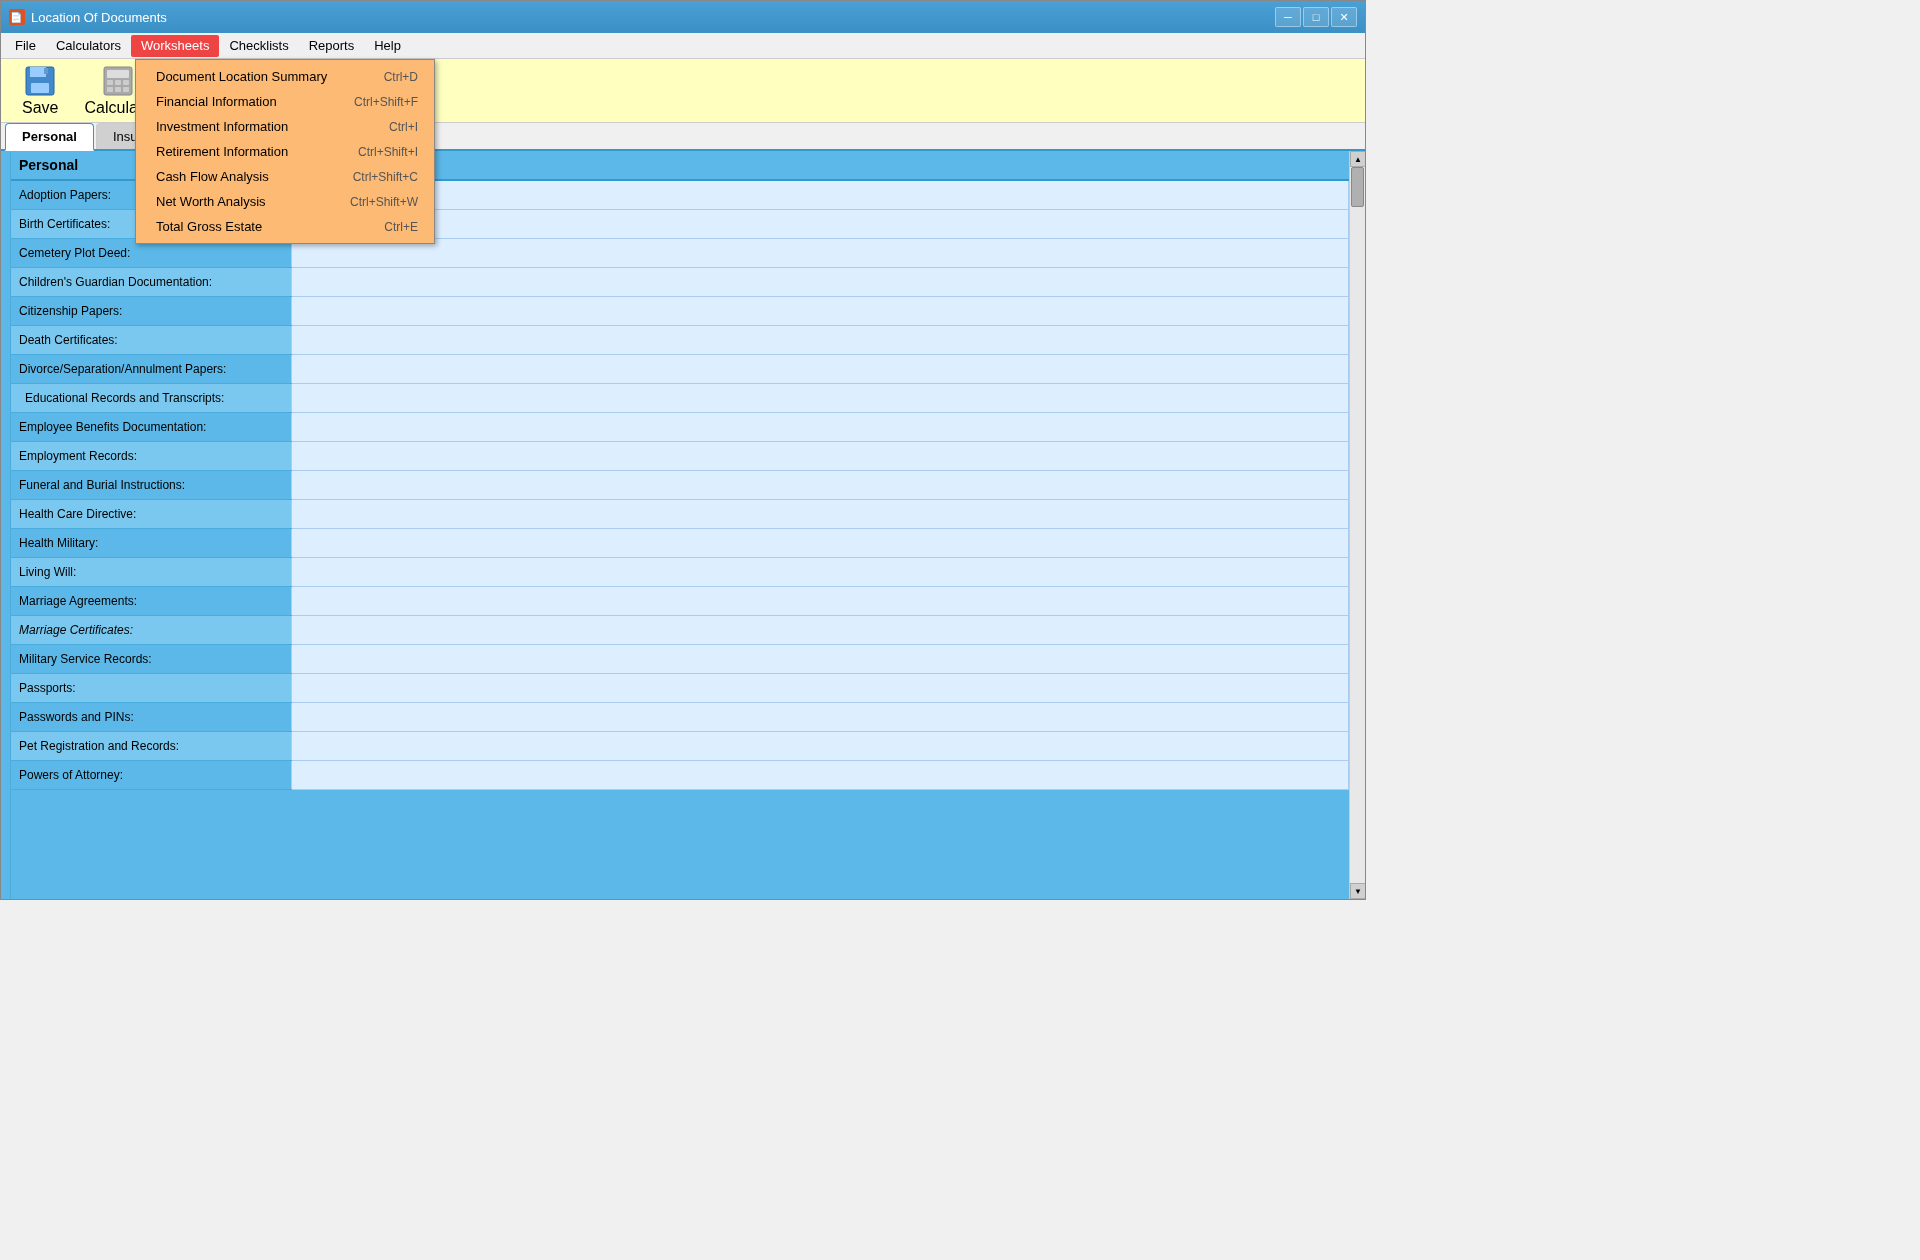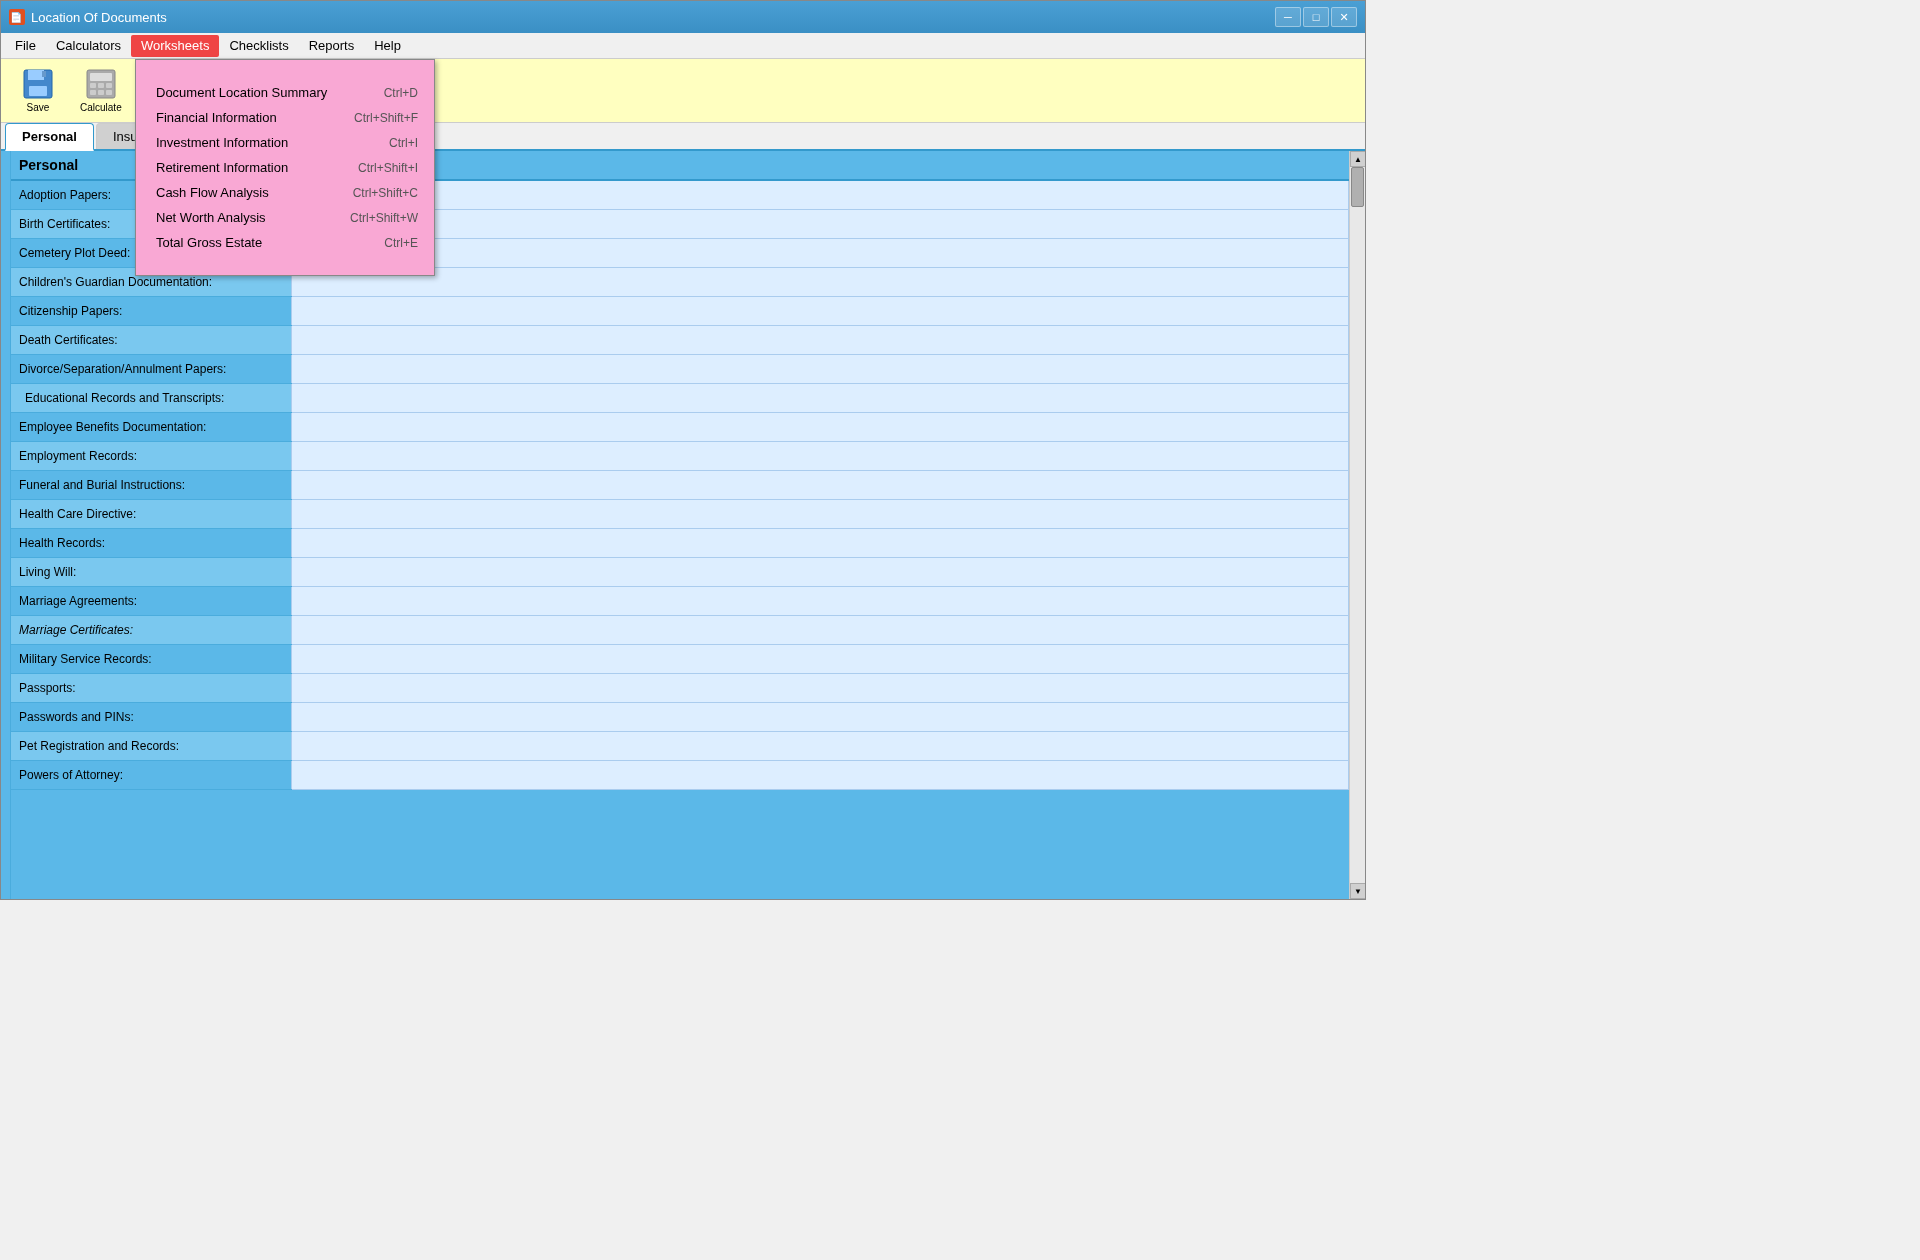--- a/index.html
+++ b/index.html
@@ -94,26 +94,26 @@
       cursor: pointer;
       border-radius: 2px;
       height: 22px;
       display: flex;
       align-items: center;
     }
     .menu-item.active { background: #ef4444; color: white; }
 
     .dropdown-menu {
       position: absolute;
-      background: #f9a8d4;
+      background: #fdba74;
       border: 1px solid #888;
       box-shadow: 2px 2px 5px rgba(0,0,0,0.3);
       z-index: 1001;
       min-width: 300px;
-      padding: 20px 0;
+      padding: 4px 0;
     }
 
     .dropdown-item {
       display: flex;
       justify-content: space-between;
       align-items: center;
       padding: 5px 16px 5px 20px;
       cursor: pointer;
       white-space: nowrap;
     }
@@ -152,21 +152,21 @@
 
     .toolbar-icon {
       width: 32px;
       height: 32px;
       display: flex;
       align-items: center;
       justify-content: center;
     }
 
     .toolbar-label {
-      font-size: 10px;
+      font-size: 16px;
     }
 
     
     .tabs-bar {
       background: #f0f0f0;
       display: flex;
       align-items: flex-end;
       padding: 0 4px;
       border-bottom: 2px solid #3399cc;
       flex-shrink: 0;
@@ -456,21 +456,21 @@
             </tr>
             <tr>
               <td style="font-size: 12px;">Funeral and Burial Instructions:</td>
               <td><input type="text" class="location-input" style=""></td>
             </tr>
             <tr>
               <td style="font-size: 12px;">Health Care Directive:</td>
               <td><input type="text" class="location-input" style=""></td>
             </tr>
             <tr>
-              <td style="font-size: 12px;">Health Records:</td>
+              <td style="font-size: 12px;">Health Military:</td>
               <td><input type="text" class="location-input" style=""></td>
             </tr>
             <tr>
               <td style="font-size: 12px;">Living Will:</td>
               <td><input type="text" class="location-input" style=""></td>
             </tr>
             <tr>
               <td style="font-size: 12px;">Marriage Agreements:</td>
               <td><input type="text" class="location-input" style=""></td>
             </tr>

